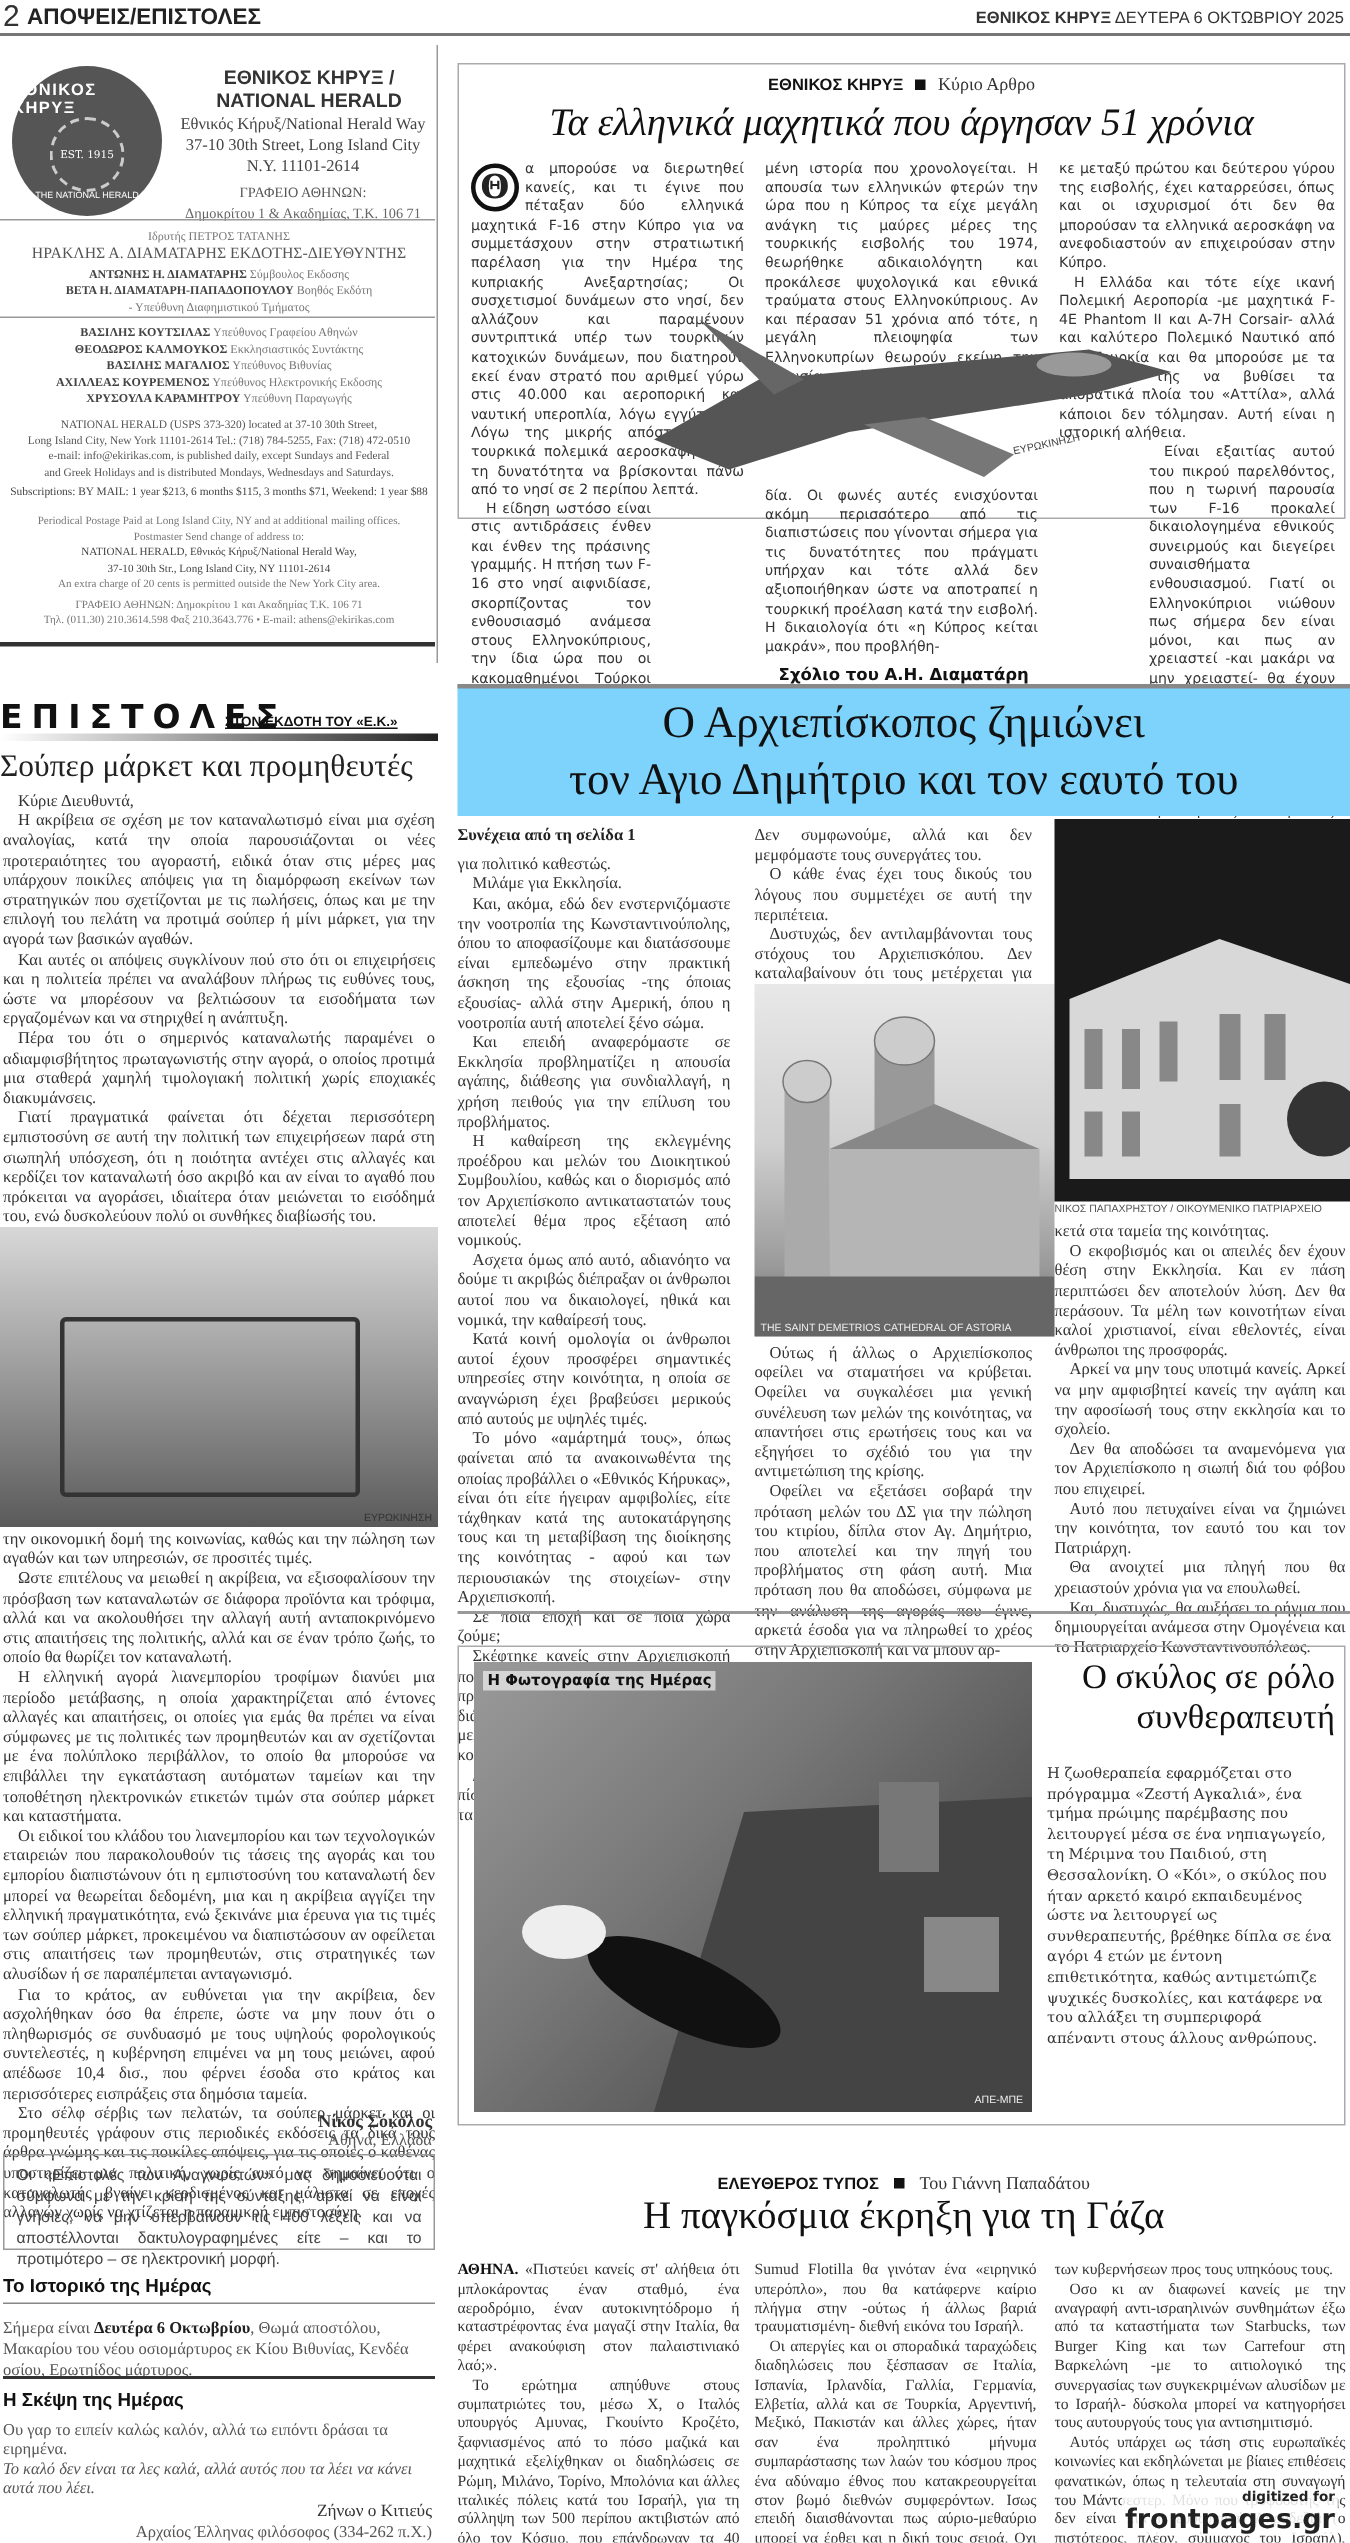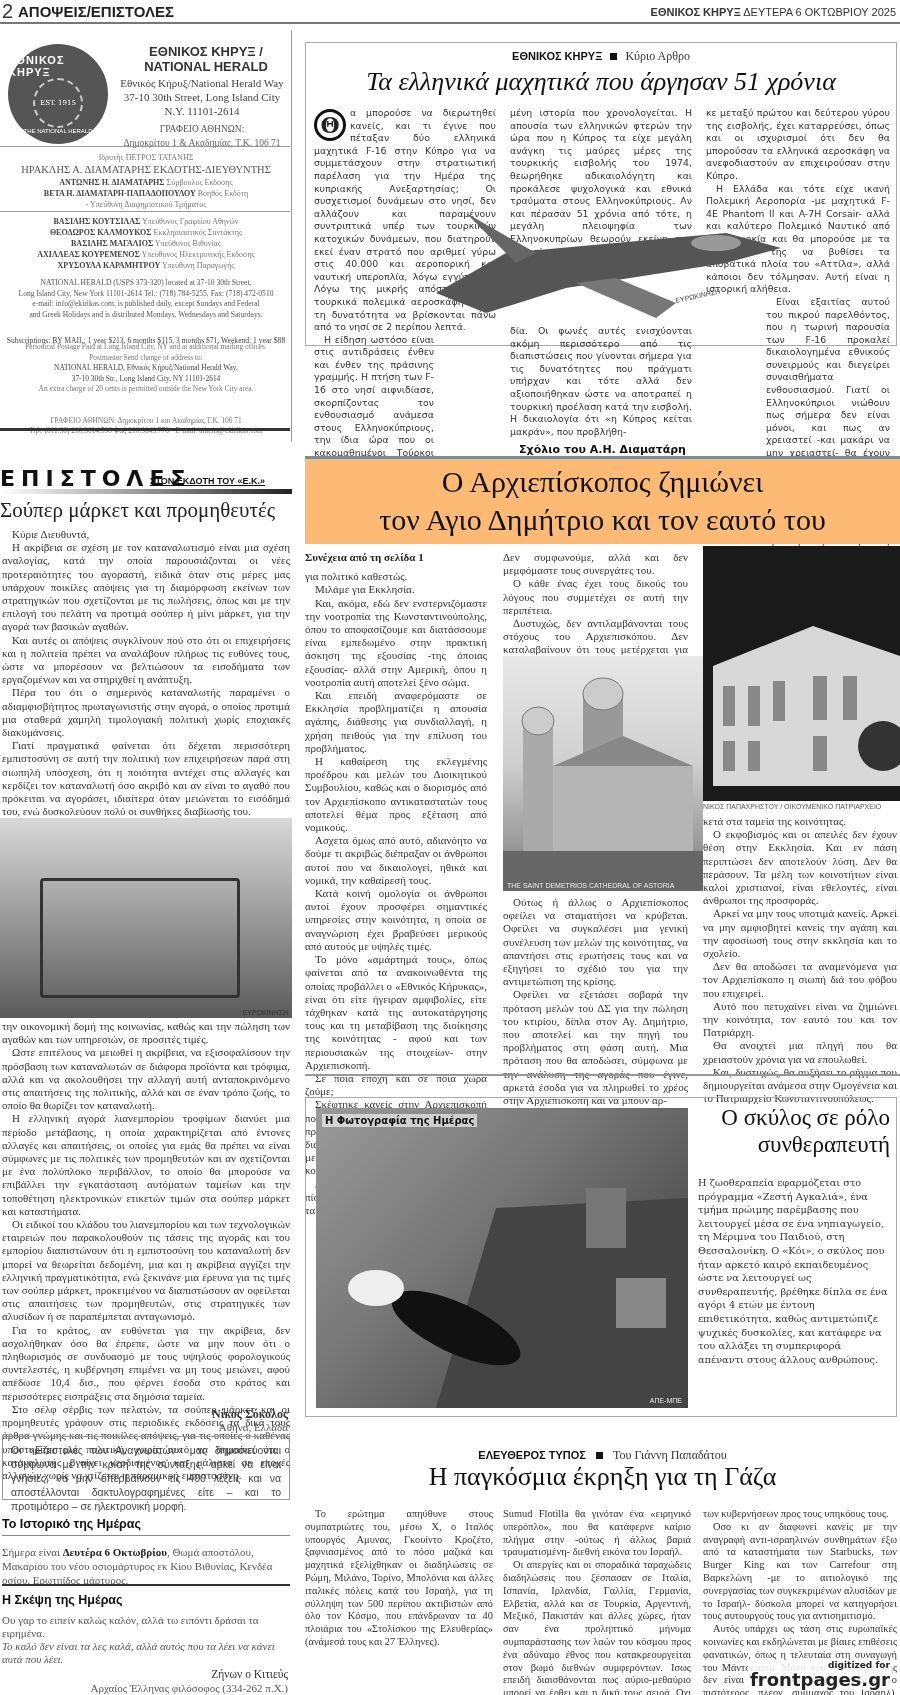--- a/index.html
+++ b/index.html
@@ -31,21 +31,21 @@
 .letter-title{left:0;top:498px;font-family:"Liberation Serif",serif;font-size:21px;color:#222}
 .col-left{left:2px;width:288px}
 .photo{background:#bbb;overflow:hidden}
 .notice{left:2px;top:1436px;width:288px;height:64px;border:1px solid #999;padding:6px 8px;font-family:"Liberation Sans",sans-serif;font-size:10.5px;line-height:14px;color:#444;text-align:justify}
 .boxhead{font-family:Liberation Sans, sans-serif;font-weight:bold;font-size:12.5px;color:#111}
 .main-box{left:305px;top:42px;width:592px;height:304px;border:1px solid #aaa}
 .kicker{font-family:"Liberation Sans",sans-serif;font-weight:bold;font-size:11px;color:#111}
 .kicker span{font-family:"Liberation Serif",serif;font-weight:normal;font-size:12px;color:#333}
 .hl{font-family:"Liberation Serif",serif;color:#111;text-align:center}
 .dropcap{float:left;width:32px;height:32px;border-radius:50%;border:3px solid #111;font-family:"DejaVu Serif",serif;font-weight:bold;font-size:22px;text-align:center;line-height:26px;margin:2px 4px 0 0}
-.gray-band{left:305px;top:456px;width:595px;height:88px;background:#fdba74;border-top:3px solid #888}
+.gray-band{left:305px;top:456px;width:595px;height:88px;background:#7dd3fc;border-top:3px solid #888}
 .dog-box{left:305px;top:1097px;width:592px;height:320px;border:1px solid #aaa}
 .dog-photo{left:10px;top:10px;width:372px;height:300px;background:linear-gradient(135deg,#9a9a9a 0%,#777 40%,#555 70%,#888 100%)}
 .photo-label{left:6px;top:6px;font-family:"DejaVu Sans",sans-serif;font-weight:bold;font-size:10px;color:#111;background:rgba(255,255,255,0.6);padding:1px 3px}
 .credit{font-family:"Liberation Sans",sans-serif;font-size:7px;color:#eee}
 .wm{left:748px;top:1660px;text-align:right;font-family:"DejaVu Sans",sans-serif;font-weight:bold;color:#222}
 </style>
 </head>
 <body>
 
 <div class="abs topbar">
@@ -87,29 +87,29 @@
     <div><b>ΘΕΟΔΩΡΟΣ ΚΑΛΜΟΥΚΟΣ</b> <span>Εκκλησιαστικός Συντάκτης</span></div>
     <div><b>ΒΑΣΙΛΗΣ ΜΑΓΑΛΙΟΣ</b> <span>Υπεύθυνος Βιθυνίας</span></div>
     <div><b>ΑΧΙΛΛΕΑΣ ΚΟΥΡΕΜΕΝΟΣ</b> <span>Υπεύθυνος Ηλεκτρονικής Εκδοσης</span></div>
     <div><b>ΧΡΥΣΟΥΛΑ ΚΑΡΑΜΗΤΡΟΥ</b> <span>Υπεύθυνη Παραγωγής</span></div>
   </div>
   <div class="abs staff" style="top:248px;color:#555;font-size:7.6px;line-height:10.5px">
     <div>NATIONAL HERALD (USPS 373-320) located at 37-10 30th Street,</div>
     <div>Long Island City, New York 11101-2614 Tel.: (718) 784-5255, Fax: (718) 472-0510</div>
     <div>e-mail: info@ekirikas.com, is published daily, except Sundays and Federal</div>
     <div>and Greek Holidays and is distributed Mondays, Wednesdays and Saturdays.</div>
-    <div style="margin-top:16px;color:#444">Subscriptions: BY MAIL: 1 year $213, 6 months $115, 3 months $71, Weekend: 1 year $88</div>
+    <div style="margin-top:3px;color:#444">Subscriptions: BY MAIL: 1 year $213, 6 months $115, 3 months $71, Weekend: 1 year $88</div>
   </div>
   <div class="abs staff" style="top:312px;font-size:7.4px;line-height:10.5px">
     <div>Periodical Postage Paid at Long Island City, NY and at additional mailing offices.</div>
     <div>Postmaster Send change of address to:</div>
     <div style="color:#444">NATIONAL HERALD, Εθνικός Κήρυξ/National Herald Way,</div>
     <div style="color:#444">37-10 30th Str., Long Island City, NY 11101-2614</div>
     <div>An extra charge of 20 cents is permitted outside the New York City area.</div>
-    <div style="margin-top:21px">ΓΡΑΦΕΙΟ ΑΘΗΝΩΝ: Δημοκρίτου 1 και Ακαδημίας Τ.Κ. 106 71</div>
+    <div style="margin-top:3px">ΓΡΑΦΕΙΟ ΑΘΗΝΩΝ: Δημοκρίτου 1 και Ακαδημίας Τ.Κ. 106 71</div>
     <div>Τηλ. (011.30) 210.3614.598  Φαξ 210.3643.776 • E-mail: athens@ekirikas.com</div>
   </div>
   <div class="abs" style="left:0;top:398px;width:290px;height:3px;background:#333"></div>
 </div>
 
 <div class="abs epist-head">
   <span class="abs epist-big" style="left:0;top:-4px">ΕΠΙΣΤΟΛΕΣ</span>
   <span class="abs epist-small">ΣΤΟΝ ΕΚΔΟΤΗ ΤΟΥ «Ε.Κ.»</span>
   <div class="abs epist-bar"></div>
 </div>
@@ -272,20 +272,21 @@
   <p class="abs txt ni" style="left:392px;top:78px;width:192px;font-family:'DejaVu Serif',serif;font-size:9.8px;line-height:13.6px;text-align:left;color:#333">Η ζωοθεραπεία εφαρμόζεται στο πρόγραμμα «Ζεστή Αγκαλιά», ένα τμήμα πρώιμης παρέμβασης που λειτουργεί μέσα σε ένα νηπιαγωγείο, τη Μέριμνα του Παιδιού, στη Θεσσαλονίκη. Ο «Κόι», ο σκύλος που ήταν αρκετό καιρό εκπαιδευμένος ώστε να λειτουργεί ως συνθεραπευτής, βρέθηκε δίπλα σε ένα αγόρι 4 ετών με έντονη επιθετικότητα, καθώς αντιμετώπιζε ψυχικές δυσκολίες, και κατάφερε να του αλλάξει τη συμπεριφορά απέναντι στους άλλους ανθρώπους.</p>
 </div>
 
 <div class="abs" style="left:305px;top:1444px;width:595px;text-align:center">
   <span style="font-family:'Liberation Sans',sans-serif;font-weight:bold;font-size:11px;color:#111">ΕΛΕΥΘΕΡΟΣ ΤΥΠΟΣ</span>
   <span style="display:inline-block;width:7px;height:7px;background:#111;margin:0 5px"></span>
   <span class="serif" style="font-size:12px;color:#333">Του Γιάννη Παπαδάτου</span>
 </div>
 <div class="abs hl" style="left:305px;top:1462px;width:595px;font-size:26px">Η παγκόσμια έκρηξη για τη Γάζα</div>
 <div class="abs" style="left:305px;top:1508px;width:188px">
+  <p class="txt ni" style="font-size:10.4px;line-height:12.8px"><b style="color:#111">ΑΘΗΝΑ.</b> <span>«Πιστεύει κανείς στ' αλήθεια ότι μπλοκάροντας έναν σταθμό, ένα αεροδρόμιο, έναν αυτοκινητόδρομο ή καταστρέφοντας ένα μαγαζί στην Ιταλία, θα φέρει ανακούφιση στον παλαιστινιακό λαό;».</span></p>
   <p class="txt" style="font-size:10.4px;line-height:12.8px">Το ερώτημα απηύθυνε στους συμπατριώτες του, μέσω Χ, ο Ιταλός υπουργός Αμυνας, Γκουίντο Κροζέτο, ξαφνιασμένος από το πόσο μαζικά και μαχητικά εξελίχθηκαν οι διαδηλώσεις σε Ρώμη, Μιλάνο, Τορίνο, Μπολόνια και άλλες ιταλικές πόλεις κατά του Ισραήλ, για τη σύλληψη των 500 περίπου ακτιβιστών από όλο τον Κόσμο, που επάνδρωναν τα 40 πλοιάρια του «Στολίσκου της Ελευθερίας» (ανάμεσά τους και 27 Έλληνες).</p>
 
 </div>
 <div class="abs" style="left:503px;top:1508px;width:188px">
   <p class="txt ni" style="font-size:10.4px;line-height:12.8px">Sumud Flotilla θα γινόταν ένα «ειρηνικό υπερόπλο», που θα κατάφερνε καίριο πλήγμα στην -ούτως ή άλλως βαριά τραυματισμένη- διεθνή εικόνα του Ισραήλ.</p>
   <p class="txt" style="font-size:10.4px;line-height:12.8px">Οι απεργίες και οι σποραδικά ταραχώδεις διαδηλώσεις που ξέσπασαν σε Ιταλία, Ισπανία, Ιρλανδία, Γαλλία, Γερμανία, Ελβετία, αλλά και σε Τουρκία, Αργεντινή, Μεξικό, Πακιστάν και άλλες χώρες, ήταν σαν ένα προληπτικό μήνυμα συμπαράστασης των λαών του κόσμου προς ένα αδύναμο έθνος που κατακρεουργείται στον βωμό διεθνών συμφερόντων. Ισως επειδή διαισθάνονται πως αύριο-μεθαύριο μπορεί να έρθει και η δική τους σειρά. Οχι ακριβώς με τον ίδιο τρόπο, αλλά με την ίδια βαρβαρότητα που διέπει πλέον τις διεθνείς σχέσεις και κανοναρχεί τη συμπεριφορά</p>
 </div>
 <div class="abs" style="left:703px;top:1508px;width:194px">
   <p class="txt ni" style="font-size:10.4px;line-height:12.8px">των κυβερνήσεων προς τους υπηκόους τους.</p>
   <p class="txt" style="font-size:10.4px;line-height:12.8px">Οσο κι αν διαφωνεί κανείς με την αναγραφή αντι-ισραηλινών συνθημάτων έξω από τα καταστήματα των Starbucks, των Burger King και των Carrefour στη Βαρκελώνη -με το αιτιολογικό της συνεργασίας των συγκεκριμένων αλυσίδων με το Ισραήλ- δύσκολα μπορεί να κατηγορήσει τους αυτουργούς τους για αντισημιτισμό.</p>

